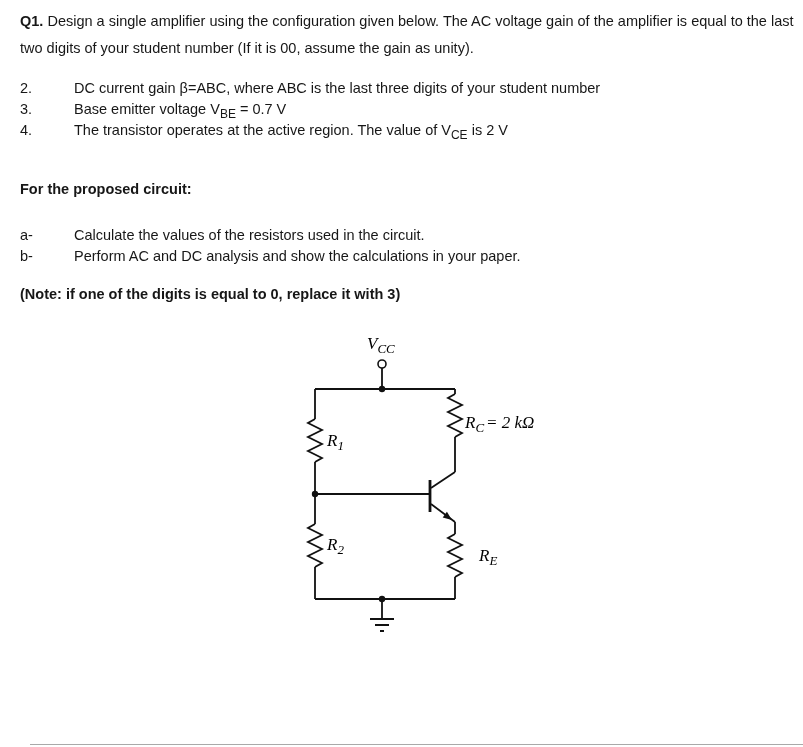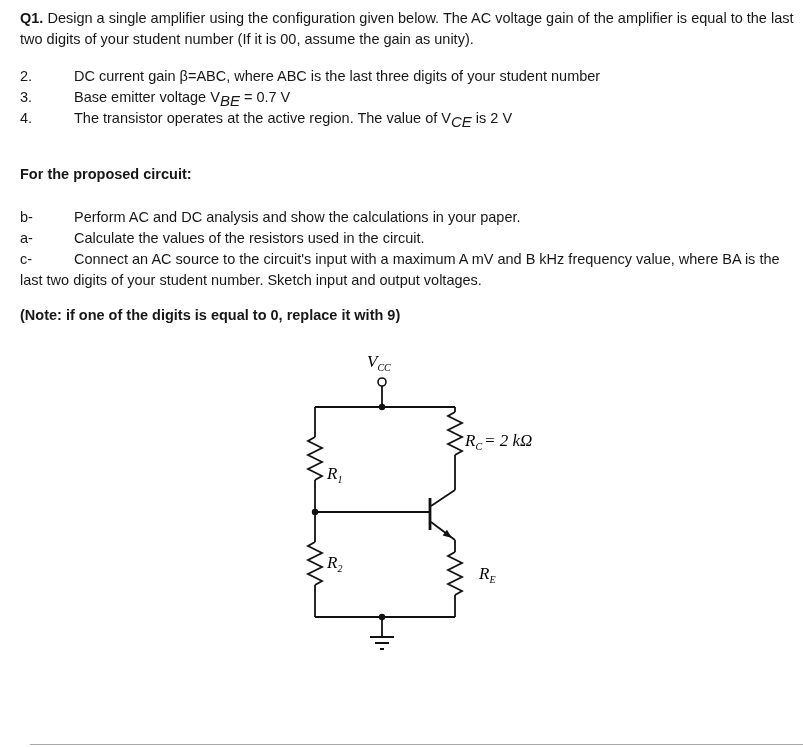--- a/index.html
+++ b/index.html
@@ -1,36 +1,36 @@
 <!DOCTYPE html>
 <html><head>
 <meta charset="utf-8">
 <style>
   html,body{margin:0;padding:0;background:#ffffff;}
   body{width:803px;height:747px;overflow:hidden;position:relative;
        font-family:"Liberation Sans", sans-serif;font-size:14.5px;color:#171717;}
   .page{position:relative;width:803px;height:747px;box-sizing:border-box;padding:8px 6px 0 20px;}
-  p{margin:0;line-height:21px;}
+  p{margin:0;line-height:27px;}
   .bold{font-weight:700;}
   .intro{margin:0;}
   .items{margin-top:16px;}
   .row{display:block;line-height:21px;}
   .rnum{display:inline-block;width:54px;vertical-align:top;}
-  sub{font-size:15px;line-height:0;font-style:italic;}
+  sub{font-size:12px;line-height:0;}
   .heading{margin-top:35px;font-weight:700;}
   .tasks{margin-top:22px;}
   .note{margin-top:14px;font-weight:700;}
   
   .circuit{position:relative;width:300px;height:315px;margin:26px 0 0 270px;}
   .circuit svg{position:absolute;left:0;top:0;}
   .clabel{position:absolute;font-family:"Liberation Serif", serif;font-style:italic;
           font-size:17px;color:#000;white-space:nowrap;}
-  .clabel sub{font-size:10px;font-style:italic;}
+  .clabel sub{font-size:13px;font-style:italic;}
   .lbl-vcc{left:77px;top:0px;}
-  .lbl-r1{left:37px;top:112px;}
+  .lbl-r1{left:37px;top:97px;}
   .lbl-r2{left:37px;top:201px;}
   .lbl-rc{left:175px;top:79px;}
   .lbl-re{left:189px;top:212px;text-align:center;}
   .rcval{margin-left:2px;text-align:right;}
   .bottom-rule{position:absolute;left:30px;right:0;top:744px;border-top:1px solid #a9a9a9;}
 </style>
 </head>
 <body>
 
 <div class="page">
@@ -39,26 +39,25 @@
 
   <div class="items">
     <p class="row"><span class="rnum">2.</span><span>DC current gain β=ABC, where ABC is the last three digits of your student number</span></p>
     <p class="row"><span class="rnum">3.</span><span><span>Base emitter voltage V</span><sub>BE</sub><span> = 0.7 V</span></span></p>
     <p class="row"><span class="rnum">4.</span><span><span>The transistor operates at the active region. The value of V</span><sub>CE</sub><span> is 2 V</span></span></p>
   </div>
 
   <p class="heading">For the proposed circuit:</p>
 
   <div class="tasks">
+    <p class="row"><span class="rnum">a-</span><span>Calculate the values of the resistors used in the circuit.</span></p>
     <p class="row"><span class="rnum">b-</span><span>Perform AC and DC analysis and show the calculations in your paper.</span></p>
-    <p class="row"><span class="rnum">a-</span><span>Calculate the values of the resistors used in the circuit.</span></p>
-    <p class="row"><span class="rnum">c-</span><span>Connect an AC source to the circuit's input with a maximum A mV and B kHz frequency value, where BA is the last two digits of your student number.  Sketch input and output voltages.</span></p>
   </div>
 
-  <p class="note">(Note: if one of the digits is equal to 0, replace it with 9)</p>
+  <p class="note">(Note: if one of the digits is equal to 0, replace it with 3)</p>
 
   <div class="circuit">
     <svg width="300" height="315" viewBox="0 0 300 315">
       <defs>
         <g id="rz">
           <path d="m0 0 l-7 4 l14 7 l-14 7 l14 7 l-14 7 l14 7 l-7 4" fill="none" stroke="#111" stroke-width="1.8"></path>
         </g>
       </defs>
 
       <path d="M92 34 V55 M25 55 H165 M25 55 V85 M25 128 V190 M25 233 V265 M25 265 H165 M165 55 V60 M165 103 V138 M165 243 V265 M25 160 H140 M92 265 V285" fill="none" stroke="#111" stroke-width="1.8"></path>

